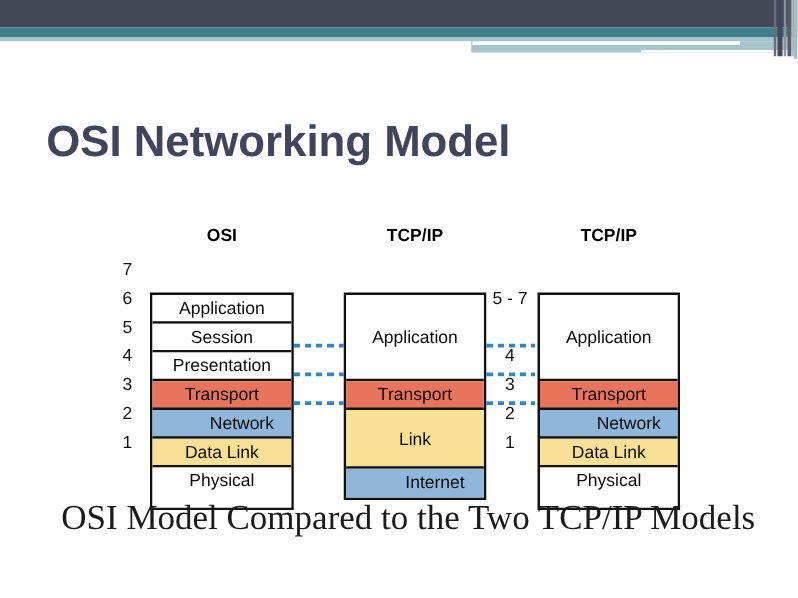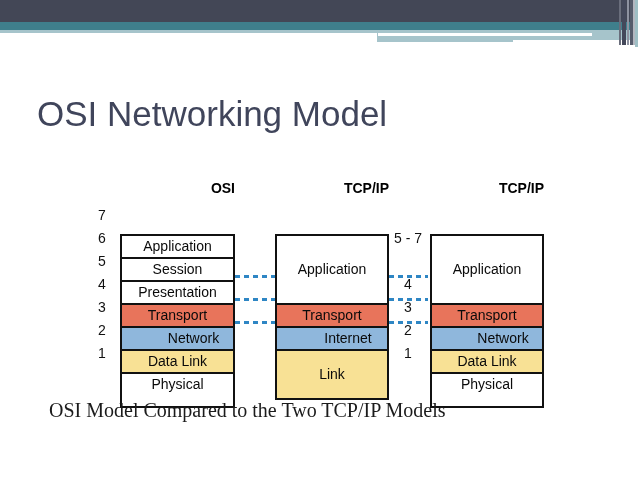--- a/index.html
+++ b/index.html
@@ -19,31 +19,31 @@
   .s1 { left:619px; width:2px; background:#6a6e7c; }
   .s2 { left:622px; width:4px; background:#44485a; }
   .s3 { left:627px; width:2px; background:#8e92a0; }
   .s4 { left:630px; width:3px; background:#565c6c; }
   .s5 { left:633px; width:2px; background:#b4b7c0; }
   .s6 { left:635px; width:3px; background:#9fbfc5; height:47px; }
 
   
   .title {
     position:absolute; left:37px; top:93px; width:560px;
-    font-size:35px; line-height:42px; font-weight:400; color:#40455B;
+    font-size:35px; line-height:42px; font-weight:700; color:#40455B;
   }
   .caption {
     position:absolute; left:49px; top:399px; width:560px;
-    font-family:"Liberation Serif", serif; font-size:20px; color:#1b1b1b;
+    font-family:"Liberation Serif", serif; font-size:28px; color:#1b1b1b;
   }
 
   
   .col-header {
     position:absolute; top:180px; height:16px; font-size:14px; font-weight:bold;
-    color:#000; text-align:right;
+    color:#000; text-align:center;
   }
   .h-osi    { left:120px; width:115px; }
   .h-tcpip4 { left:275px; width:114px; }
   .h-tcpip5 { left:430px; width:114px; }
 
   .stack {
     position:absolute; top:202px; border:2px solid #111; background:#fff;margin-top:32px;
   }
   .stack-osi    { left:120px; width:111px; }
   .stack-tcpip4 { left:275px; width:110px; }
@@ -120,22 +120,22 @@
     <div class="row row-s  c-white">Presentation</div>
     <div class="row row-s  c-orange">Transport</div>
     <div class="row row-s  c-blue">Network</div>
     <div class="row row-s  c-yellow">Data Link</div>
     <div class="row row-sl c-white">Physical</div>
   </div>
 
   <div class="stack stack-tcpip4">
     <div class="row row-tall c-white">Application</div>
     <div class="row row-s    c-orange">Transport</div>
+    <div class="row row-link c-yellow">Link</div>
     <div class="row row-s    c-blue">Internet</div>
-    <div class="row row-link c-yellow">Link</div>
   </div>
 
   <div class="numcol numcol-tcpip">
     <div class="num-tall">5 - 7</div>
     <div class="num-s">4</div>
     <div class="num-s">3</div>
     <div class="num-s">2</div>
     <div class="num-s">1</div>
   </div>
 

